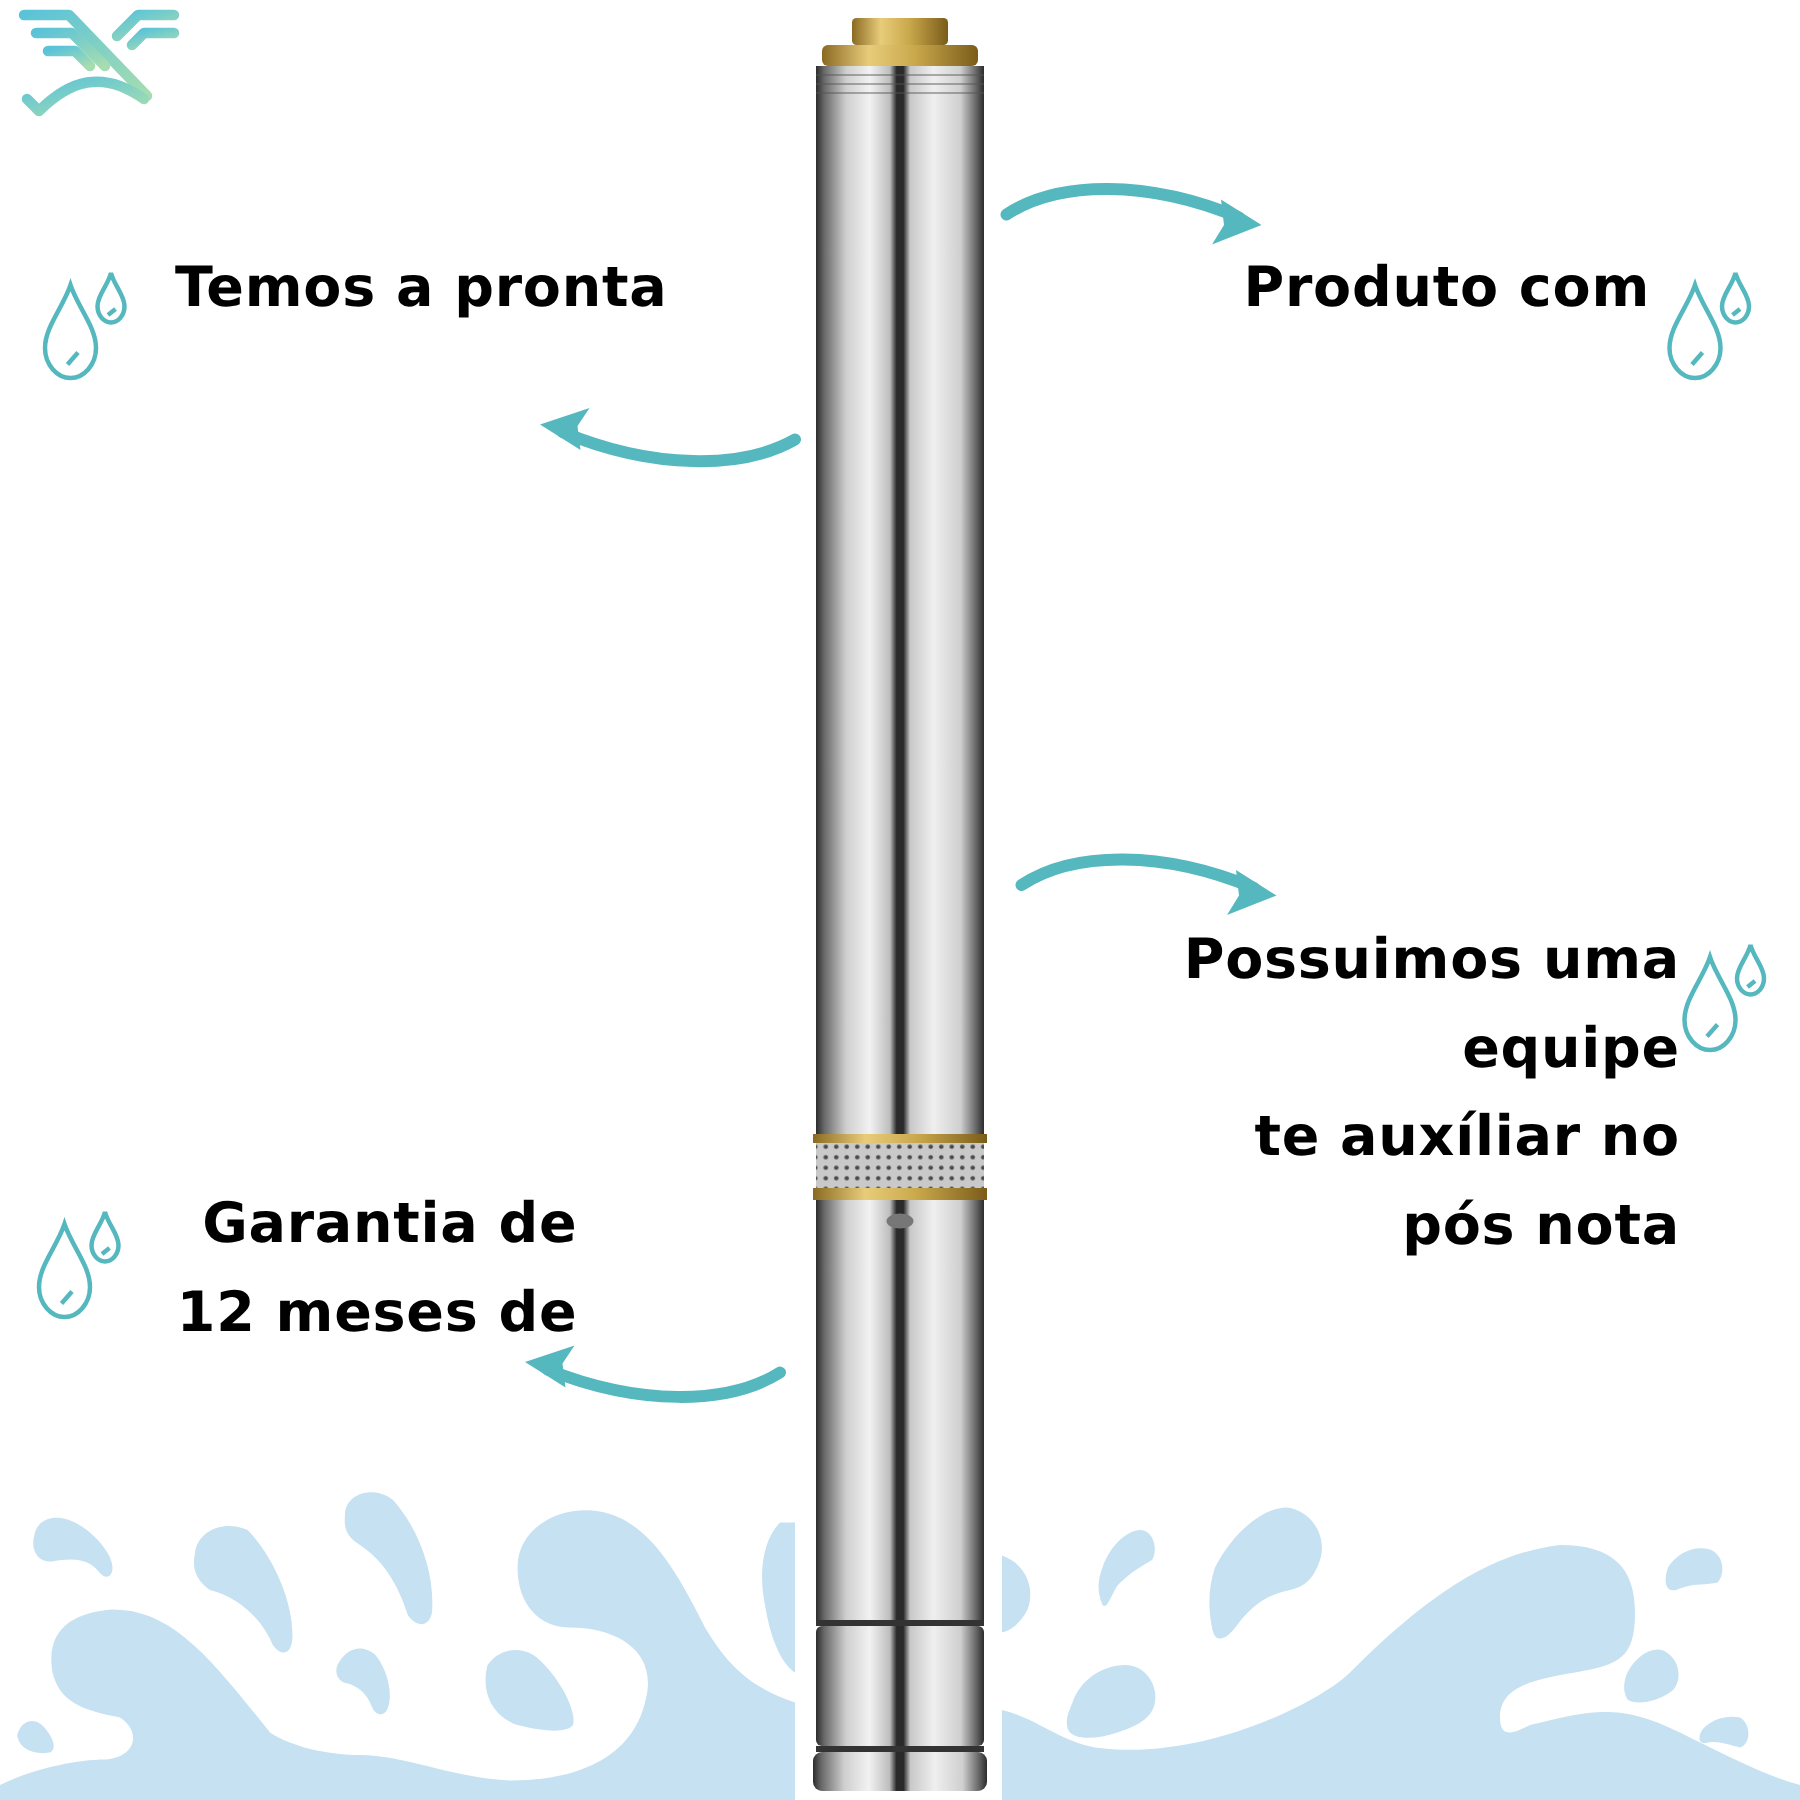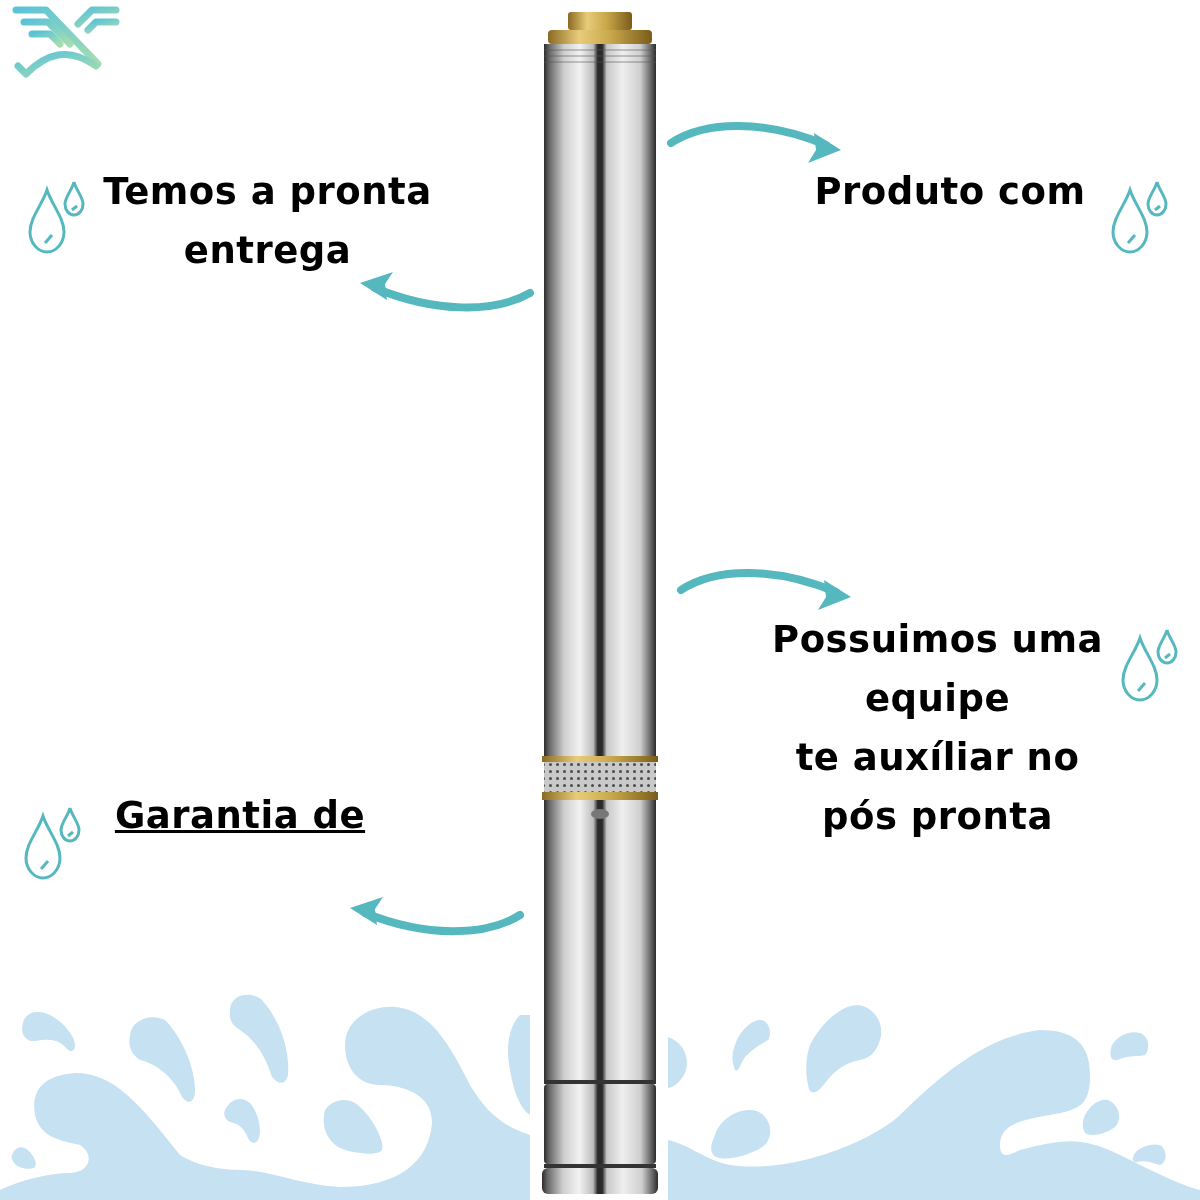--- a/index.html
+++ b/index.html
@@ -3,21 +3,21 @@
 <meta charset="utf-8">
 <style>
   html, body { margin: 0; padding: 0; }
   body {
     width: 1200px; height: 1200px; position: relative; overflow: hidden;
     background: #ffffff;
     font-family: "DejaVu Sans", "Liberation Sans", sans-serif;
   }
   .abs { position: absolute; }
   .caption {
-    position: absolute; text-align: center; font-weight: bold; color: #000;
+    position: absolute; text-align: right; font-weight: bold; color: #000;
     font-size: 37px; line-height: 59px; letter-spacing: 0.5px;
     font-family: "DejaVu Sans", sans-serif;
   }
   .caption span { display: block; white-space: nowrap; }
   svg { display: block; }
 </style>
 </head>
 <body>
 
 <div class="abs" style="left:8px;top:4px;">
@@ -122,21 +122,20 @@
 <div class="abs" style="left:22px;top:180px;">
   <svg width="70" height="75" viewBox="0 0 70 75" fill="none" stroke="#55b8bf" stroke-width="3">
     <path d="M25 10 C20 25 8 38 8 52 C8 63 16 72 25 72 C34 72 42 63 42 52 C42 38 30 25 25 10 Z"></path>
     <path d="M23 63 L30 55"></path>
     <path d="M52 2 C50 10 43 17 43 24 C43 30 47 35 52 35 C57 35 61 30 61 24 C61 17 54 10 52 2 Z"></path>
     <path d="M50 30 L55 26"></path>
   </svg>
 </div>
 <div class="caption" style="left:90px;top:162px;width:355px;">
   <span>Temos a pronta</span>
-  <span>entrega</span>
 </div>
 <div class="abs" style="left:355px;top:268px;">
   <svg width="180" height="50" viewBox="0 0 180 50">
     <path d="M175 25 C140 45 80 45 20 20" fill="none" stroke="#55b8bf" stroke-width="8" stroke-linecap="round"></path>
     <path d="M5 15 L38 4 L30 16 L32 32 Z" fill="#55b8bf"></path>
   </svg>
 </div>
 
 <div class="abs" style="left:666px;top:115px;">
   <svg width="180" height="50" viewBox="0 0 180 50">
@@ -159,40 +158,41 @@
 <div class="abs" style="left:676px;top:562px;">
   <svg width="180" height="50" viewBox="0 0 180 50">
     <path d="M5 28 C40 5 100 5 160 30" fill="none" stroke="#55b8bf" stroke-width="8" stroke-linecap="round"></path>
     <path d="M175 35 L142 48 L150 35 L148 18 Z" fill="#55b8bf"></path>
   </svg>
 </div>
 <div class="caption" style="left:755px;top:610px;width:365px;">
   <span>Possuimos uma</span>
   <span>equipe</span>
   <span>te auxíliar no</span>
-  <span>pós pronta</span>
+  <span>pós nota</span>
 </div>
 <div class="abs" style="left:1115px;top:628px;">
   <svg width="70" height="75" viewBox="0 0 70 75" fill="none" stroke="#55b8bf" stroke-width="3">
     <path d="M25 10 C20 25 8 38 8 52 C8 63 16 72 25 72 C34 72 42 63 42 52 C42 38 30 25 25 10 Z"></path>
     <path d="M23 63 L30 55"></path>
     <path d="M52 2 C50 10 43 17 43 24 C43 30 47 35 52 35 C57 35 61 30 61 24 C61 17 54 10 52 2 Z"></path>
     <path d="M50 30 L55 26"></path>
   </svg>
 </div>
 
 <div class="abs" style="left:18px;top:806px;">
   <svg width="70" height="75" viewBox="0 0 70 75" fill="none" stroke="#55b8bf" stroke-width="3">
     <path d="M25 10 C20 25 8 38 8 52 C8 63 16 72 25 72 C34 72 42 63 42 52 C42 38 30 25 25 10 Z"></path>
     <path d="M23 63 L30 55"></path>
     <path d="M52 2 C50 10 43 17 43 24 C43 30 47 35 52 35 C57 35 61 30 61 24 C61 17 54 10 52 2 Z"></path>
     <path d="M50 30 L55 26"></path>
   </svg>
 </div>
-<div class="caption" style="left:95px;top:786px;width:290px;text-decoration:underline;">
+<div class="caption" style="left:95px;top:786px;width:290px;">
   <span>Garantia de</span>
+  <span>12 meses de</span>
 </div>
 <div class="abs" style="left:345px;top:895px;">
   <svg width="180" height="50" viewBox="0 0 180 50">
     <path d="M175 20 C140 42 80 42 20 18" fill="none" stroke="#55b8bf" stroke-width="8" stroke-linecap="round"></path>
     <path d="M5 13 L38 2 L30 14 L32 30 Z" fill="#55b8bf"></path>
   </svg>
 </div>
 
 </body></html>

